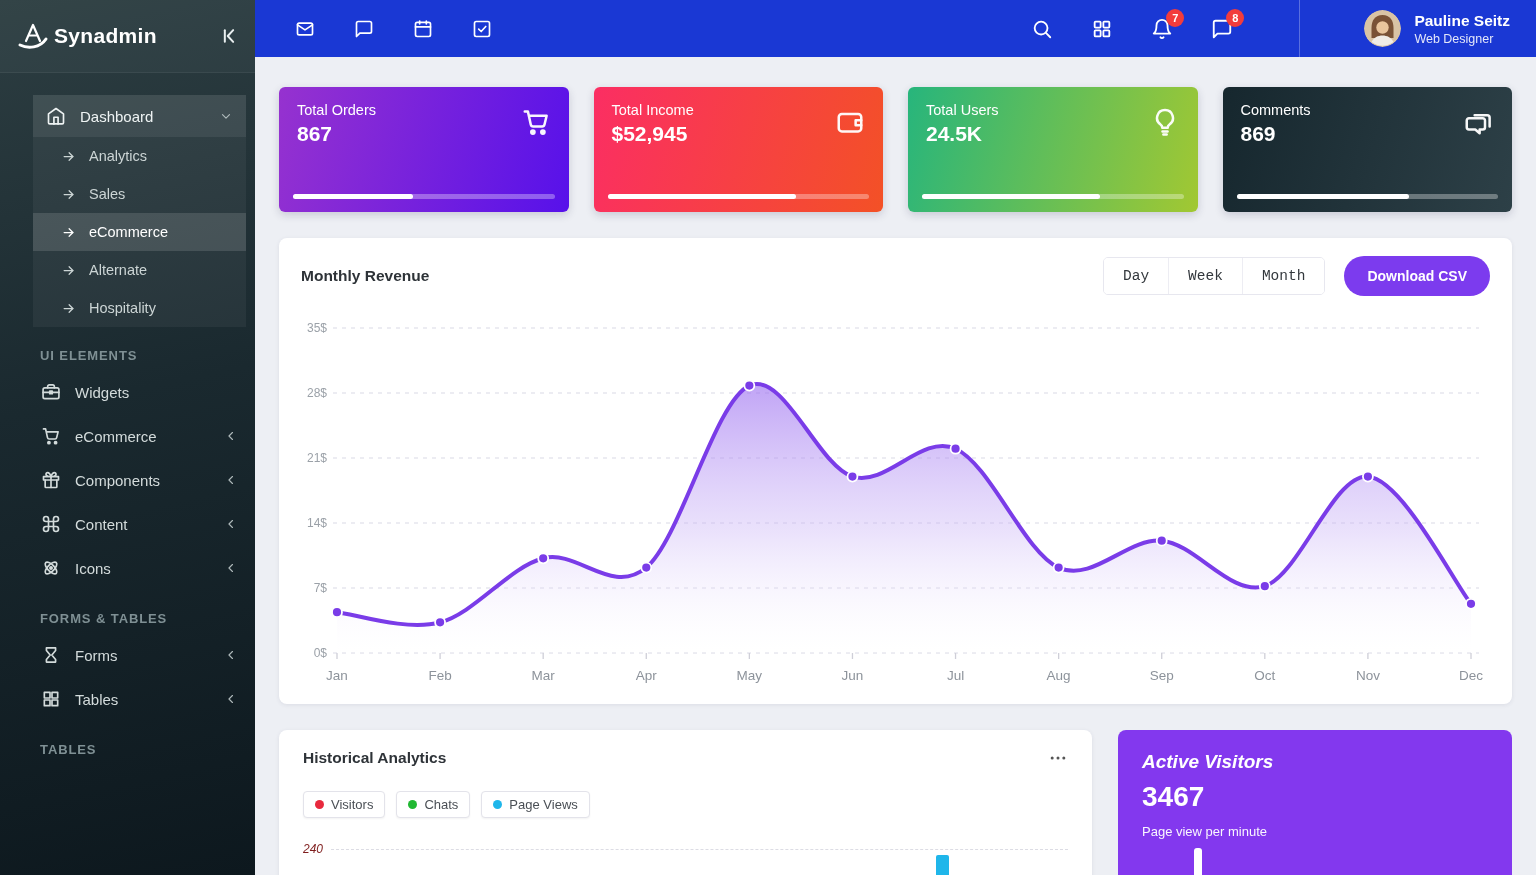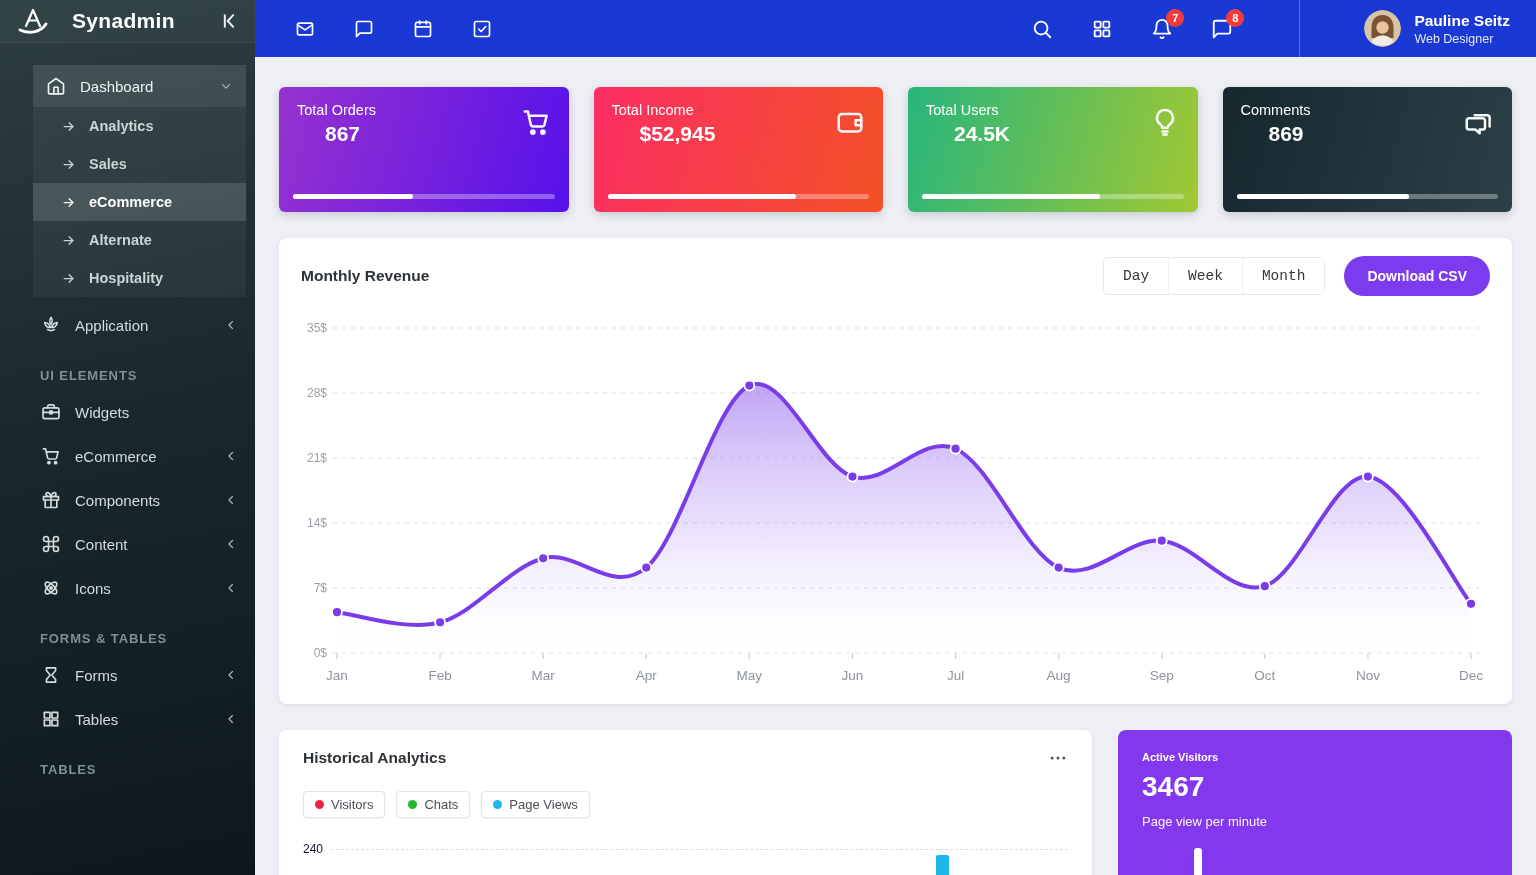--- a/index.html
+++ b/index.html
@@ -7,30 +7,30 @@
   body { display:flex; font-family:"Liberation Sans", sans-serif; background:#edeff4; }
   .icon { display:inline-block; flex:none; }
   .icon svg { width:100%; height:100%; display:block; }
   .s14{width:14px;height:14px} .s15{width:15px;height:15px} .s20{width:20px;height:20px}
   .s22{width:22px;height:22px} .s30{width:30px;height:30px}
 
   
   .sidebar { width:255px; flex:none; color:#ccd6d6;
     background:linear-gradient(168deg,#2d3e42 0%,#1a292f 45%,#0d181e 100%);
     display:flex; flex-direction:column; }
-  .sidebar-header { height:43px; flex:none; display:flex; align-items:center; gap:22px;
+  .sidebar-header { height:73px; flex:none; display:flex; align-items:center; gap:4px;
     padding:4px 16px; background:rgba(255,255,255,0.03); border-bottom:1px solid rgba(255,255,255,0.06); }
   .brand-name { font-size:21px; font-weight:bold; color:#fff; letter-spacing:.3px; }
   .collapse-btn { margin-left:auto; color:#e9eff0; cursor:pointer; }
   .sidebar-nav { flex:1; overflow:hidden; padding-top:10px;padding-left:24px; }
   .dash-group { margin:12px 9px 0; background:rgba(255,255,255,0.05); }
   .dash-header { display:flex; align-items:center; gap:14px; padding:11px 13px;
     background:rgba(255,255,255,0.07); color:#eef3f3; font-size:15px; cursor:pointer; }
   .subitem { display:flex; align-items:center; gap:13px; padding:11px 13px 11px 28px;
-    font-size:14.5px; color:#ccd5d5; cursor:pointer;font-weight:bold; }
+    font-size:14.5px; color:#ccd5d5; cursor:pointer; }
   .subitem.active { background:rgba(255,255,255,0.13); color:#fff; }
   .navitem { display:flex; align-items:center; gap:14px; padding:12px 17px; font-size:15px;
     color:#d3dbdb; cursor:pointer; }
   .chev { margin-left:auto; color:#aeb9ba; }
   .section-label { padding:21px 16px 7px; font-size:13px; font-weight:bold;
     letter-spacing:.9px; color:#7f9094; }
 
   
   .main { flex:1; min-width:0; display:flex; flex-direction:column; }
   .topbar { height:57px; flex:none; background:#1a38d4; color:#fff;
@@ -48,21 +48,21 @@
   .user-name { font-size:15.5px; font-weight:bold; line-height:1.35; }
   .user-role { font-size:12.5px; color:rgba(255,255,255,0.88); }
 
   .content { flex:1; padding:30px 24px 0; display:flex; flex-direction:column; gap:26px; overflow:hidden; }
 
   
   .cards-row { display:grid; grid-template-columns:repeat(4,1fr); gap:25px; }
   .stat-card { height:125px; border-radius:6px; color:#fff; position:relative;
     padding:15px 18px; box-shadow:0 3px 8px rgba(40,40,80,0.18); }
   .stat-label { font-size:14.5px; }
-  .stat-value { font-size:21px; font-weight:bold; margin-top:4px;margin-left:28px; }
+  .stat-value { font-size:21px; font-weight:bold; margin-top:4px; }
   .stat-icon { position:absolute; top:20px; right:18px; color:#fff; opacity:.96; }
   .progress-track { position:absolute; left:14px; right:14px; bottom:13px; height:5px;
     border-radius:3px; background:rgba(255,255,255,0.32); }
   .progress-fill { height:100%; border-radius:3px; background:#fff; }
 
   
   .panel { background:#fff; border-radius:8px; box-shadow:0 1px 4px rgba(40,40,80,0.09); }
   .revenue-card { height:484px; padding:18px 22px 0; }
   .revenue-header { display:flex; align-items:center; }
   .card-title { font-size:15.5px; font-weight:bold; color:#2e3338; }
@@ -80,27 +80,27 @@
   .hist-card { border-radius:8px 8px 0 0; padding:18px 24px; position:relative; overflow:hidden; }
   .hist-header { display:flex; align-items:center; }
   .dots-menu { margin-left:auto; color:#555; cursor:pointer; width:20px; height:20px; }
   .legend-row { display:flex; gap:11px; margin-top:23px; }
   .legend-pill { display:flex; align-items:center; gap:7px; border:1px solid #e3e3ea;
     border-radius:4px; padding:5px 11px; font-size:13px; color:#4a4f55; background:#fff;
     box-shadow:0 1px 2px rgba(0,0,0,0.05); cursor:pointer; }
   .legend-dot { width:9px; height:9px; border-radius:50%; }
   .hist-chart { margin-top:24px; position:relative; height:90px; }
   .hist-tickrow { display:flex; align-items:center; gap:8px; }
-  .hist-ylabel { font-size:12px; color:#0f172a; }
+  .hist-ylabel { font-size:12px; color:#7f1d1d;font-style:italic; }
   .hist-gridline { flex:1; border-top:1px dashed #dcdce4; margin-top:1px; }
   .hist-bar { position:absolute; width:13px; height:70px; top:13px; border-radius:2px 2px 0 0; }
 
   .visitors-card { background:#8338ee; border-radius:8px 8px 0 0; color:#fff;
     padding:21px 24px; position:relative; overflow:hidden; }
-  .visitors-title { font-size:11px; font-weight:bold; }
+  .visitors-title { font-size:19px; font-weight:bold;font-style:italic; }
   .visitors-value { font-size:28px; font-weight:bold; margin-top:8px; }
   .visitors-sub { font-size:13px; margin-top:11px; color:rgba(255,255,255,0.95); }
   .visitors-bar { position:absolute; left:76px; top:118px; width:8px; height:70px;
     background:#fff; border-radius:3px 3px 0 0; }
 </style>
 </head>
 <body>
 
 <aside class="sidebar">
   <div class="sidebar-header">
@@ -174,36 +174,20 @@
         <div class="subitem">
     <span class="icon s15">
             <svg viewBox="0 0 24 24" fill="none" stroke="currentColor" stroke-width="2" stroke-linecap="round" stroke-linejoin="round">
               <line x1="5" y1="12" x2="19" y2="12"></line>
               <polyline points="13 6 19 12 13 18"></polyline>
             </svg>
           </span>
     <span>Hospitality</span>
         </div>
       </div>
-<div class="navitem" style="margin-top:6px">
-  <span class="icon s20">
-          <svg viewBox="0 0 24 24" fill="none" stroke="currentColor" stroke-width="2" stroke-linecap="round" stroke-linejoin="round">
-            <path d="M12 3c1.8 2.2 1.8 5.8 0 8-1.8-2.2-1.8-5.8 0-8z"></path>
-            <path d="M4.5 9c3.2.2 5.8 2.5 6.8 5.8-3.4.4-6.4-1.8-6.8-5.8z"></path>
-            <path d="M19.5 9c-3.2.2-5.8 2.5-6.8 5.8 3.4.4 6.4-1.8 6.8-5.8z"></path>
-            <path d="M8 17.5c2.5 1.5 5.5 1.5 8 0"></path>
-          </svg>
-        </span>
-  <span>Application</span>
-  <span class="icon s14 chev">
-          <svg viewBox="0 0 24 24" fill="none" stroke="currentColor" stroke-width="2" stroke-linecap="round" stroke-linejoin="round">
-            <polyline points="14.5 6 8.5 12 14.5 18"></polyline>
-          </svg>
-        </span>
-</div>
       <div class="section-label">UI ELEMENTS</div>
       <div class="navitem">
       <span class="icon s20">
           <svg viewBox="0 0 24 24" fill="none" stroke="currentColor" stroke-width="2" stroke-linecap="round" stroke-linejoin="round">
             <rect x="2.5" y="7" width="19" height="13" rx="2"></rect>
             <path d="M16 7V5.5A2 2 0 0 0 14 3.5h-4a2 2 0 0 0-2 2V7"></path>
             <path d="M2.5 12.5h19"></path>
             <path d="M10.5 11h3v3h-3z"></path>
           </svg>
         </span>

